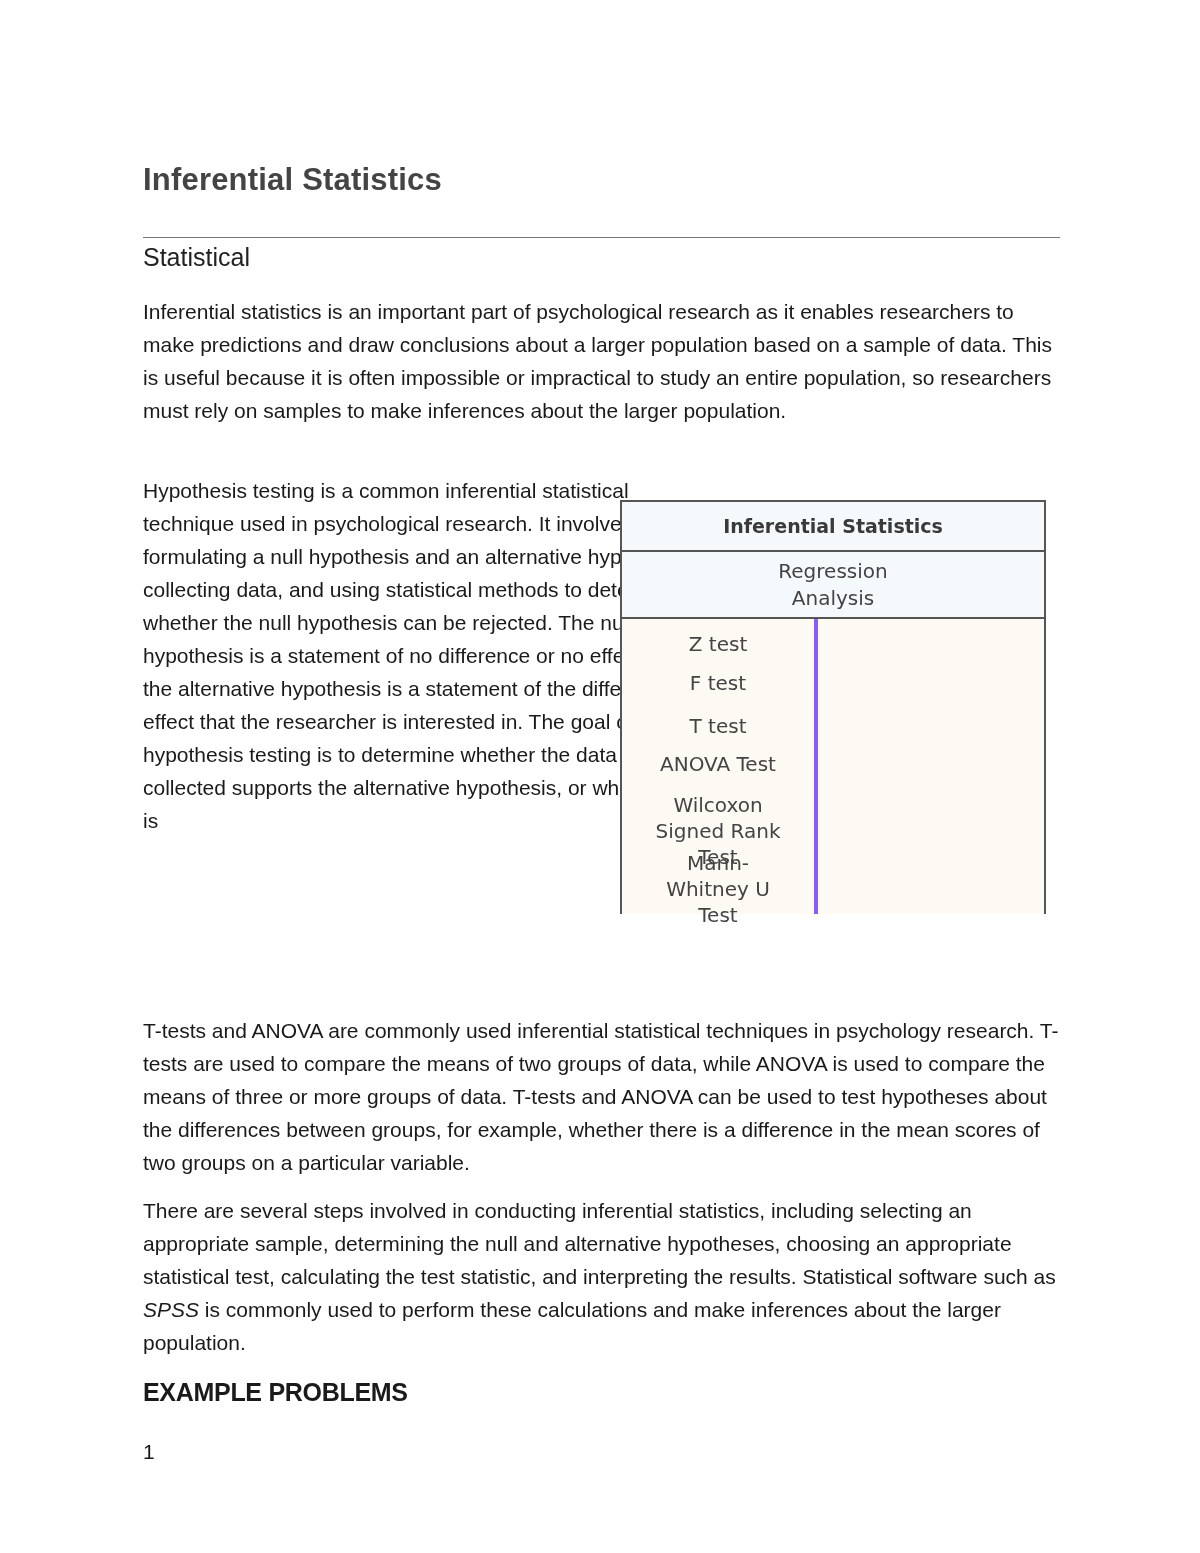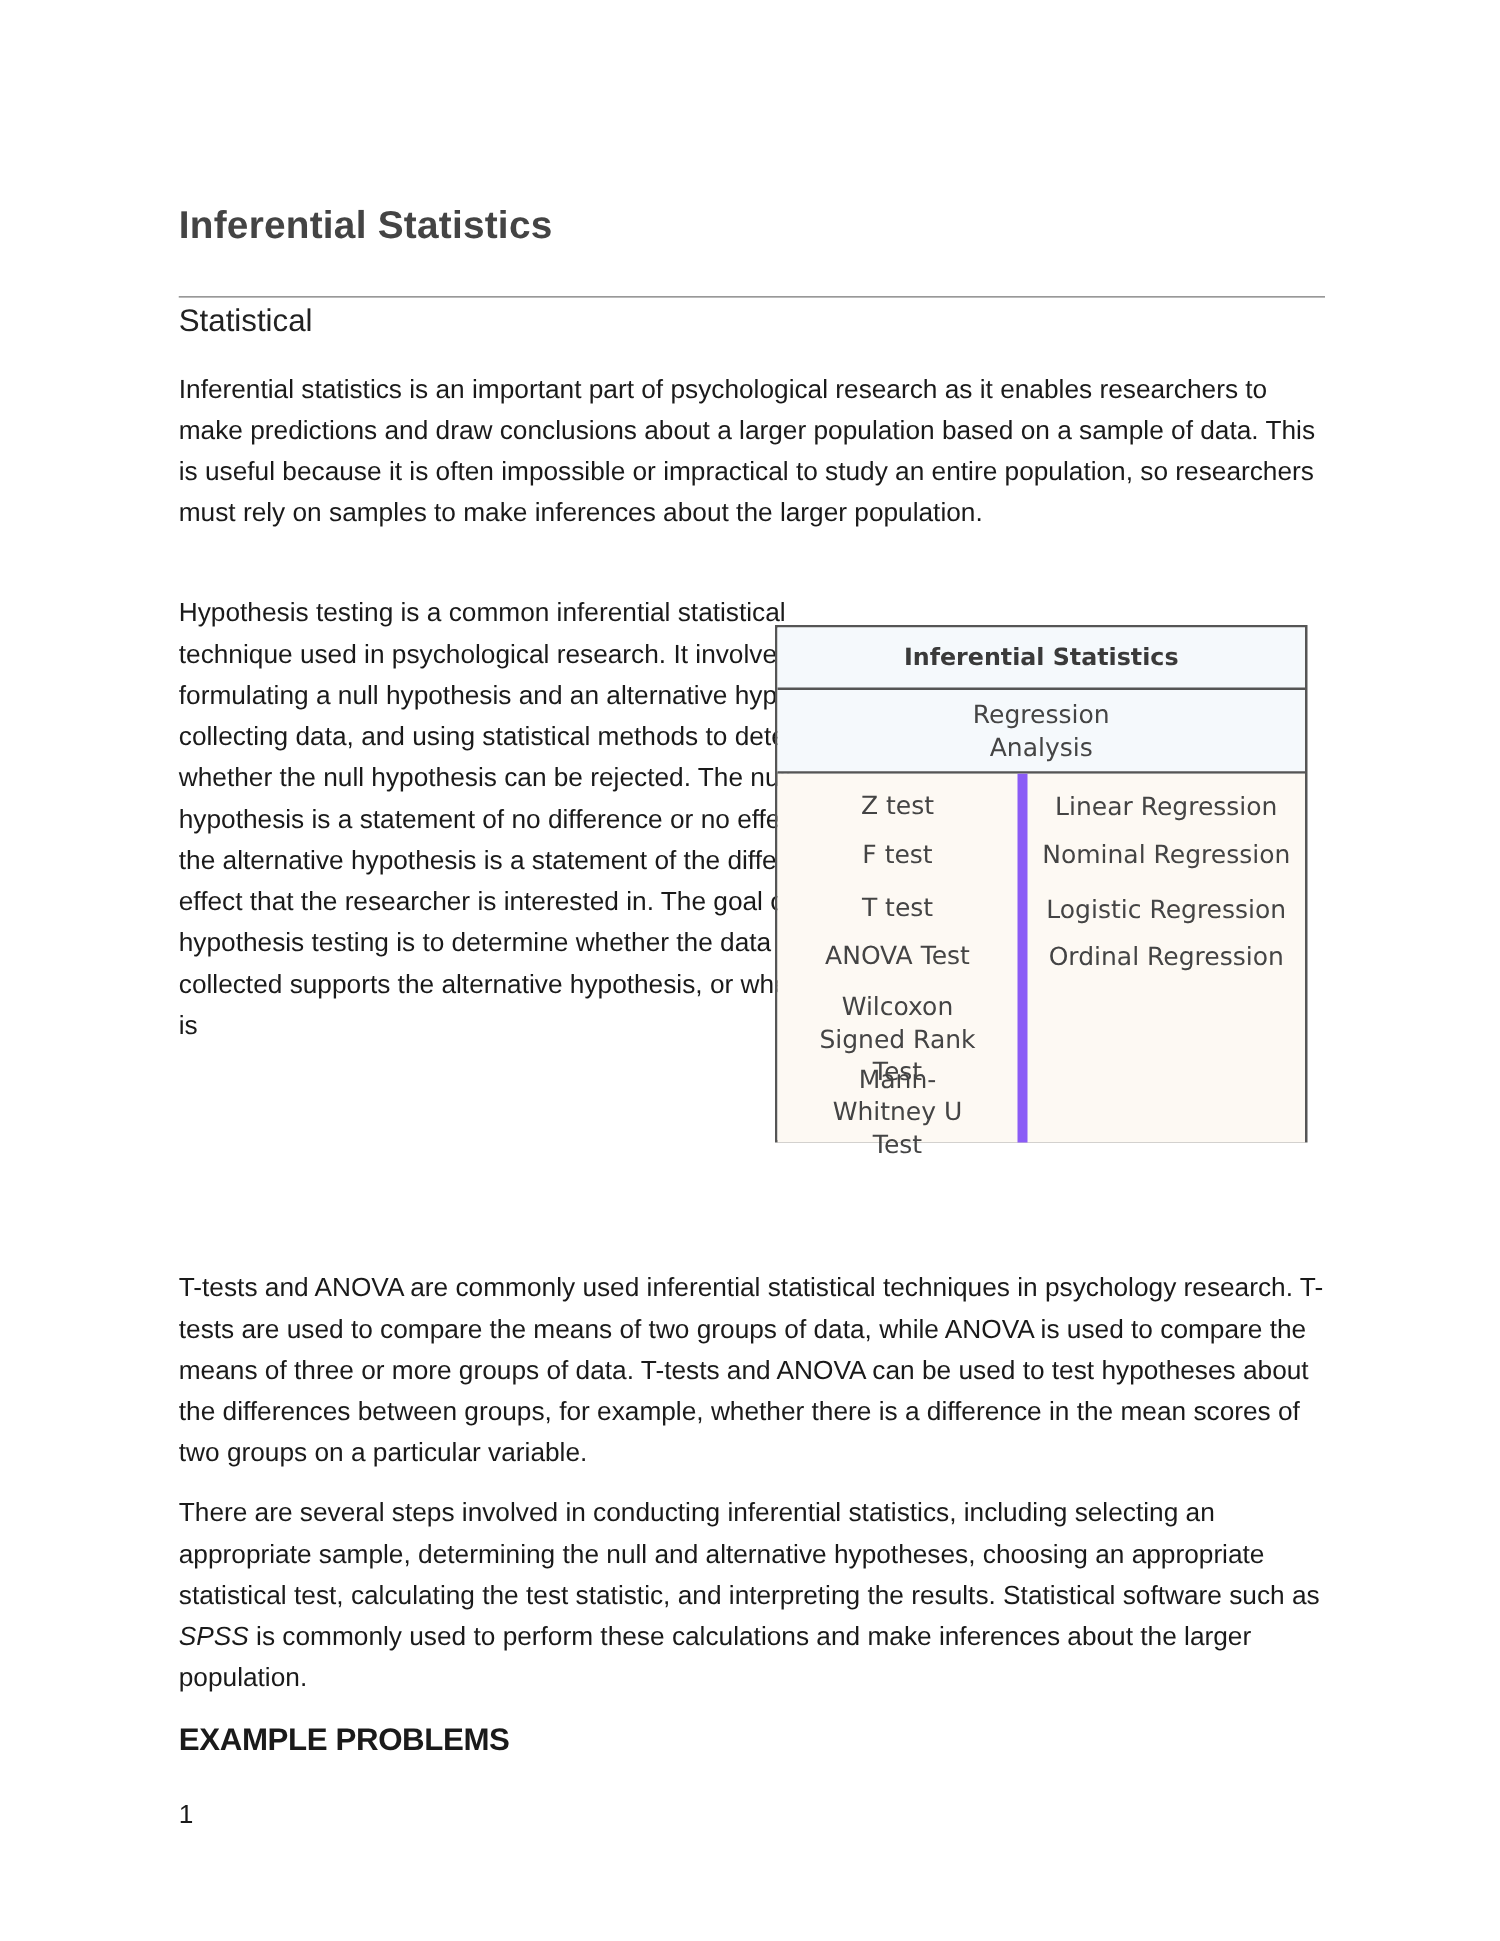--- a/index.html
+++ b/index.html
@@ -22,21 +22,21 @@
   .figure { position: absolute; left: 620px; top: 500px; width: 426px; height: 414px;
             border: 2px solid #555; box-sizing: border-box; font-family: "DejaVu Sans", sans-serif; color: #444; }
   .fig-head { height: 48px; background: #f5f9fc; border-bottom: 2px solid #555; display: flex; align-items: center; justify-content: center;
               font-weight: bold; font-size: 19px; color: #3a3a3a; }
   .fig-cols { display: flex; height: 65px; background: #f5f9fc; border-bottom: 2px solid #555; }
   .fig-col { display: flex; align-items: center; justify-content: center; text-align: center; font-size: 20px; line-height: 27px; color: #444; }
   .c1 { width: 192px; border-right: 2px solid #555; }
   .c2 { flex: 1; }
   .fig-body { display: flex; height: calc(100% - 115px); background: #fdf9f3; }
   .bcol { position: relative; }
-  .bcol.c1 { width: 192px; border-right: 8px solid #8b5cf6; }
+  .bcol.c1 { width: 192px; border-right: 4px solid #8b5cf6; }
   .bcol.c2 { flex: 1; }
   .cell { position: absolute; left: 0; right: 0; text-align: center; font-size: 20px; line-height: 26px; color: #444; white-space: nowrap; }
 </style>
 </head>
 <body>
 
 <div class="page">
   <h1 class="title">Inferential Statistics</h1>
   <div class="rule"></div>
   <h2 class="subtitle">Statistical</h2>
@@ -64,20 +64,14 @@
   </div>
   <div class="fig-body">
     <div class="bcol c1">
       <div class="cell" style="top:12px;">Z test</div>
       <div class="cell" style="top:51px;">F test</div>
       <div class="cell" style="top:94px;">T test</div>
       <div class="cell" style="top:132px;">ANOVA Test</div>
       <div class="cell" style="top:173px;white-space:normal;padding:0 20px;">Wilcoxon Signed Rank Test</div>
       <div class="cell" style="top:231px;white-space:normal;padding:0 30px;">Mann-Whitney U Test</div>
     </div>
-    <div class="bcol c2">
-      <div class="cell" style="top:13px;">Linear Regression</div>
-      <div class="cell" style="top:51px;">Nominal Regression</div>
-      <div class="cell" style="top:95px;">Logistic Regression</div>
-      <div class="cell" style="top:133px;">Ordinal Regression</div>
-    </div>
   </div>
 </div>
 
 </body></html>

